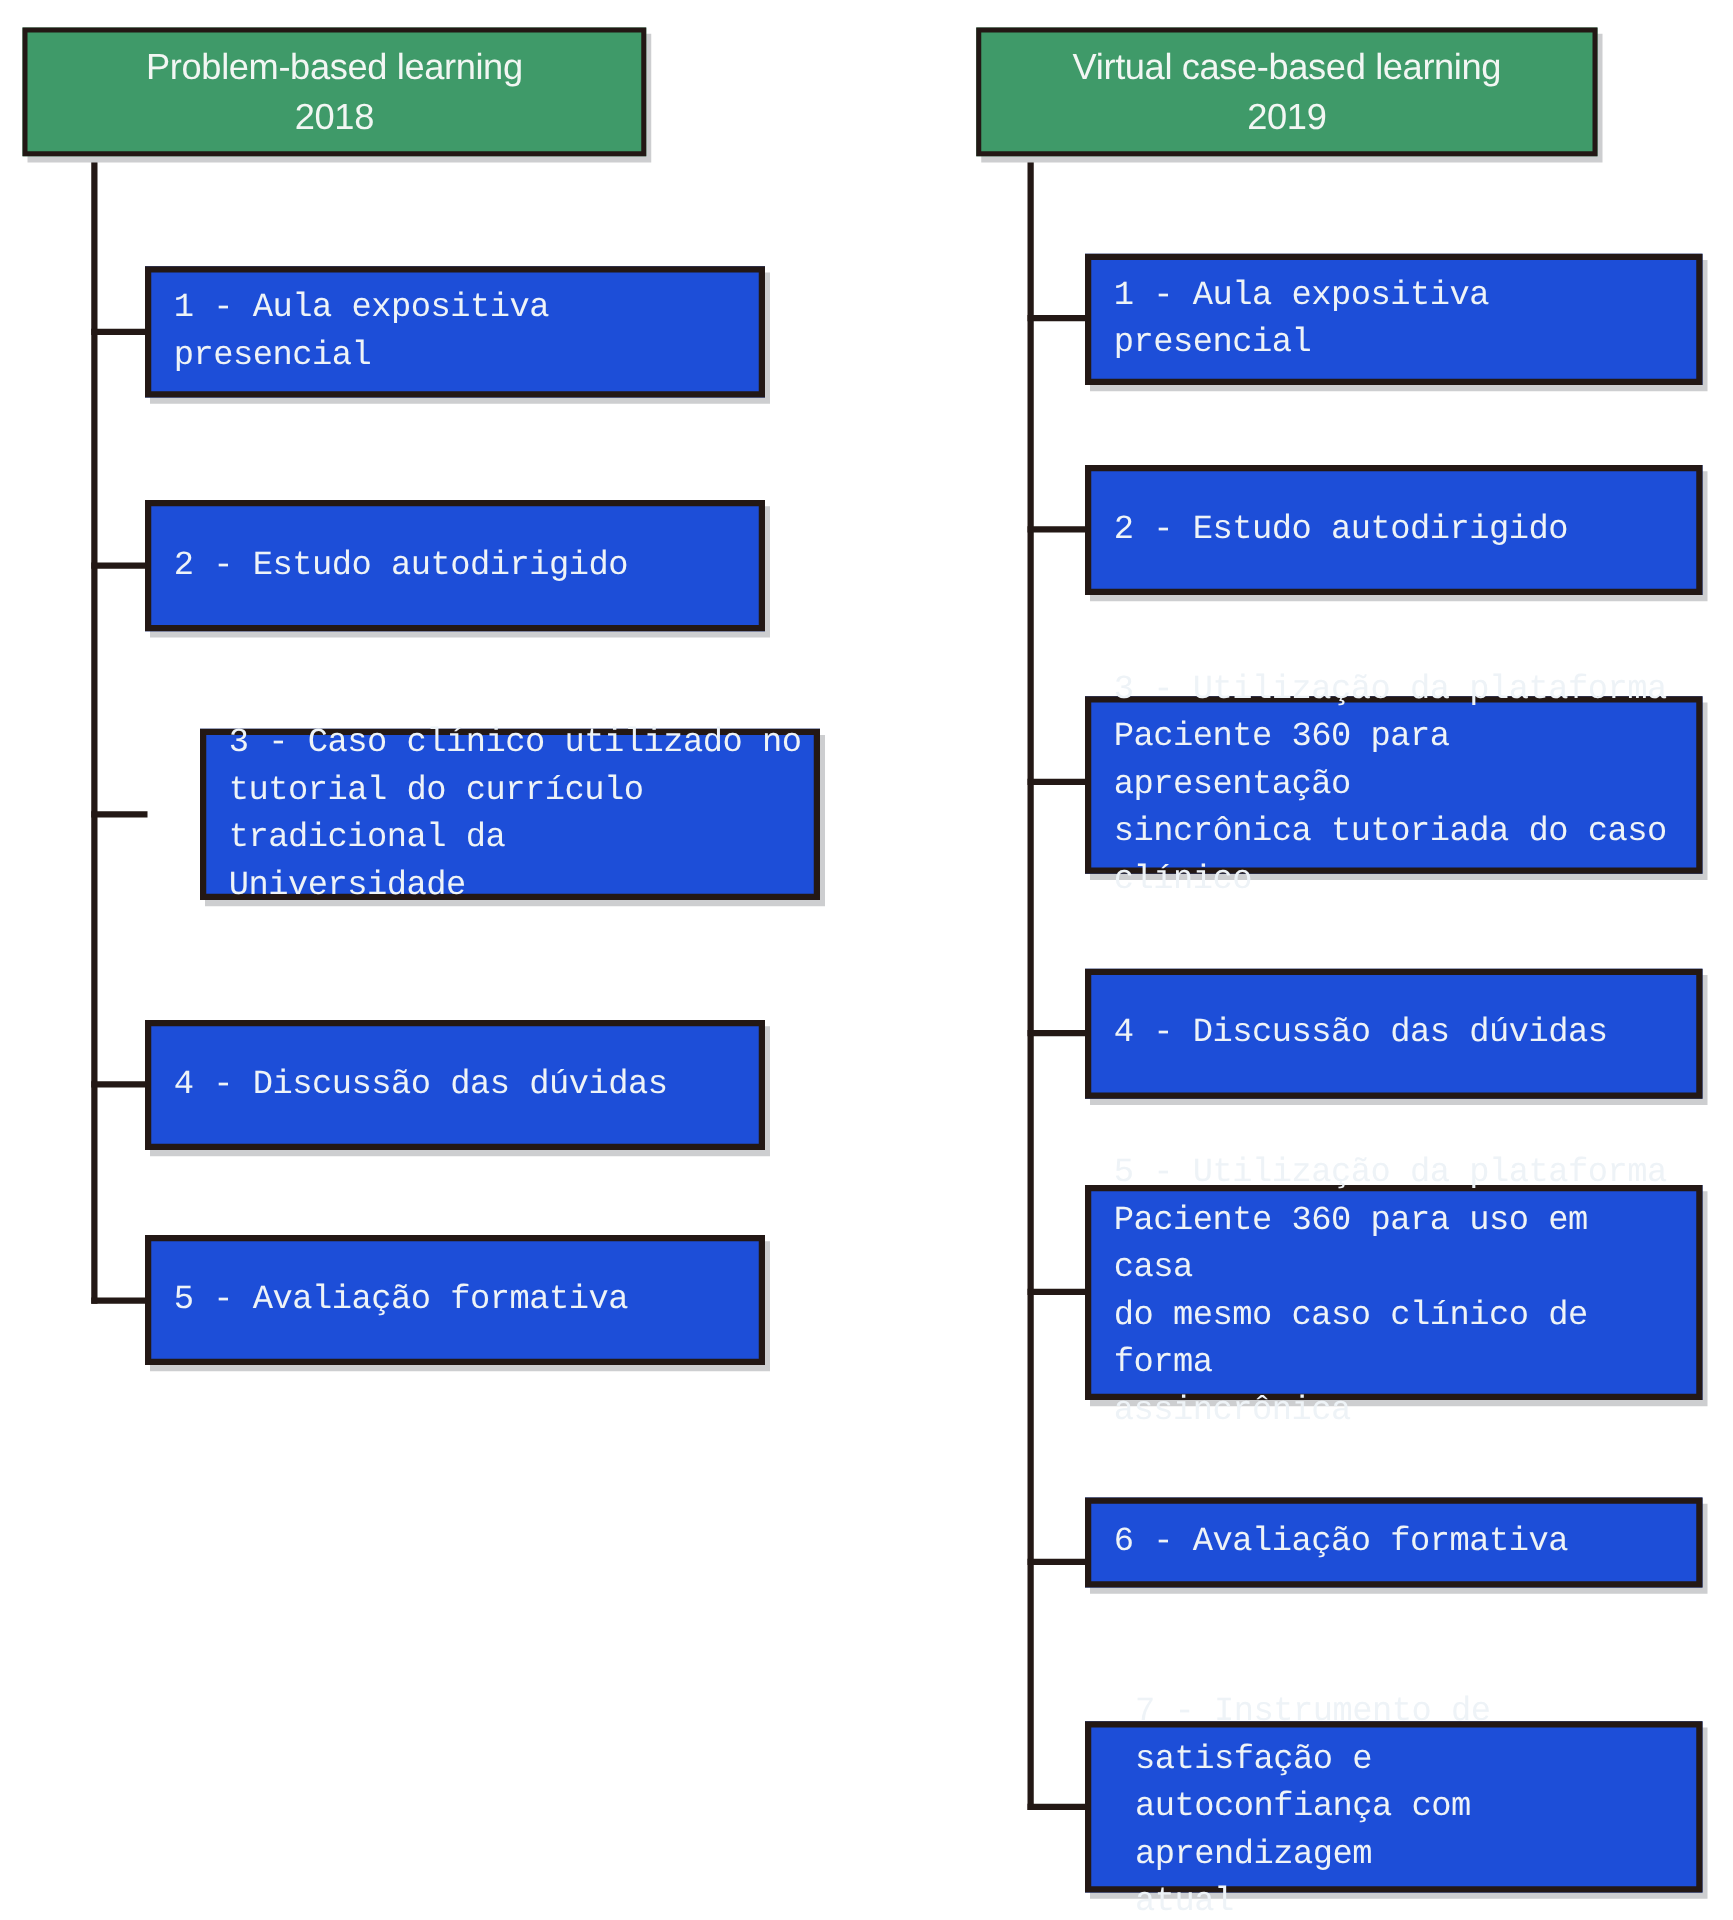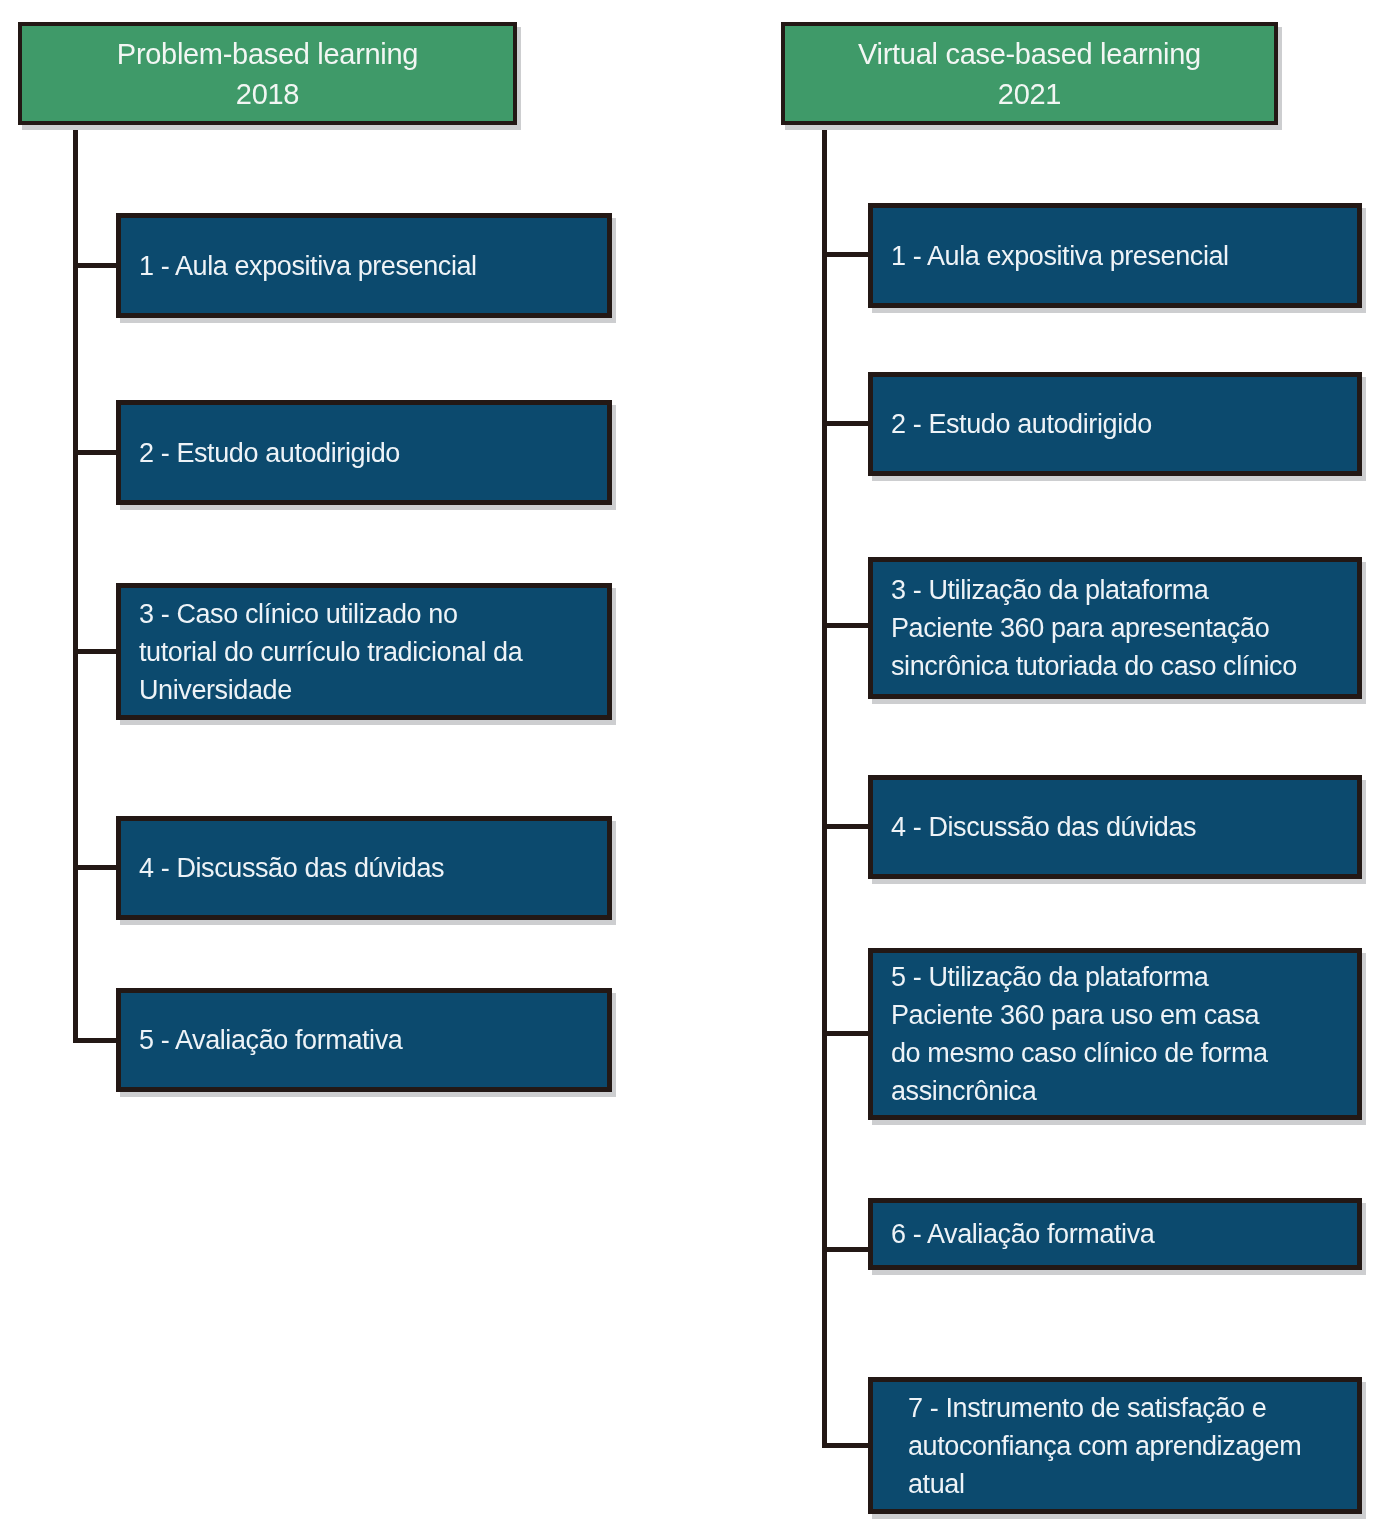--- a/index.html
+++ b/index.html
@@ -29,33 +29,34 @@
     color:#f2f6f3;
     display:flex;flex-direction:column;justify-content:center;align-items:center;
     text-align:right;
     font-size:29px;line-height:40px;letter-spacing:-0.3px;
   }
   #hdr-left {left:18px; top:22px;width:499px;height:103px;}
   #hdr-right{left:765px;top:22px;width:497px;height:103px;margin-left:16px;}
   
   .box{
     position:absolute;box-sizing:border-box;
-    background:#0c4a6e;border:5px solid #231815;
+    background:#1d4ed8;border:5px solid #231815;
     box-shadow:4px 5px 0 #cdced0;
     color:#eef3f7;
     display:flex;align-items:center;
     padding:0 8px 0 18px;
     font-size:27px;line-height:38px;letter-spacing:-0.4px;
     white-space:pre-line;
+    font-family:Liberation Mono, monospace;
   }
   .box.l{left:116px;width:496px;}
   .box.r{left:868px;width:494px;}
   #box-l1{top:213px;height:105px;}
   #box-l2{top:400px;height:105px;}
-  #box-l3{top:583px;height:137px;}
+  #box-l3{top:583px;height:137px;margin-left:44px;}
   #box-l4{top:816px;height:104px;}
   #box-l5{top:988px;height:104px;}
   #box-r1{top:203px;height:105px;}
   #box-r2{top:372px;height:104px;}
   #box-r3{top:557px;height:142px;}
   #box-r4{top:775px;height:104px;}
   #box-r5{top:948px;height:172px;align-items:center;}
   #box-r6{top:1198px;height:72px;}
   #box-r7{top:1377px;height:137px;padding-left:35px;}
 </style>
@@ -97,21 +98,21 @@
   </div>
   <div id="box-l4" class="box l">
     <span>4 - Discussão das dúvidas</span>
   </div>
   <div id="box-l5" class="box l">
     <span>5 - Avaliação formativa</span>
   </div>
 
   <div id="hdr-right" class="hdr">
     <span>Virtual case-based learning</span>
-    <span>2021</span>
+    <span>2019</span>
   </div>
   <div id="box-r1" class="box r">
     <span>1 - Aula expositiva presencial</span>
   </div>
   <div id="box-r2" class="box r">
     <span>2 - Estudo autodirigido</span>
   </div>
   <div id="box-r3" class="box r">
     <span>3 - Utilização da plataforma
 Paciente 360 para apresentação

